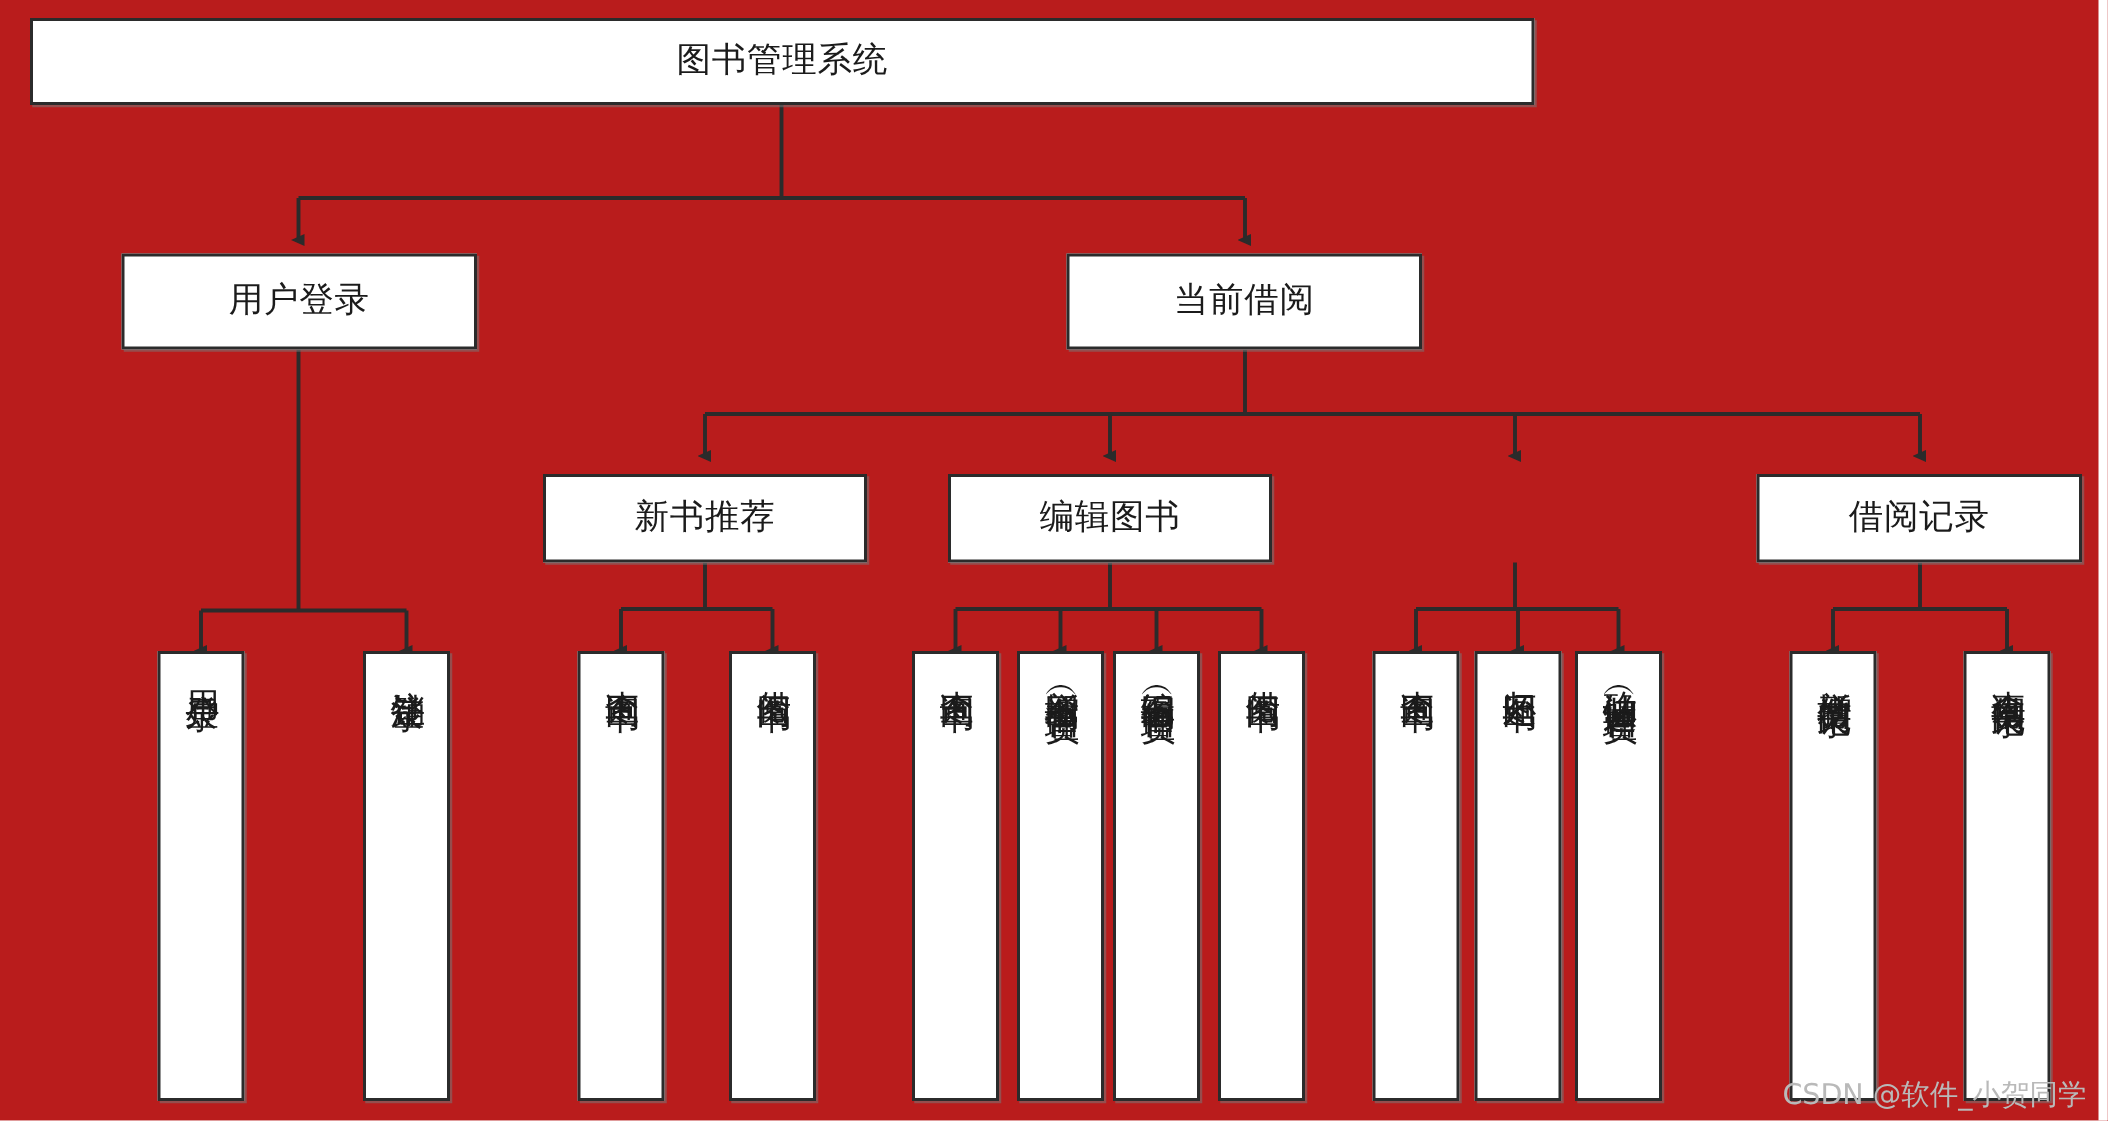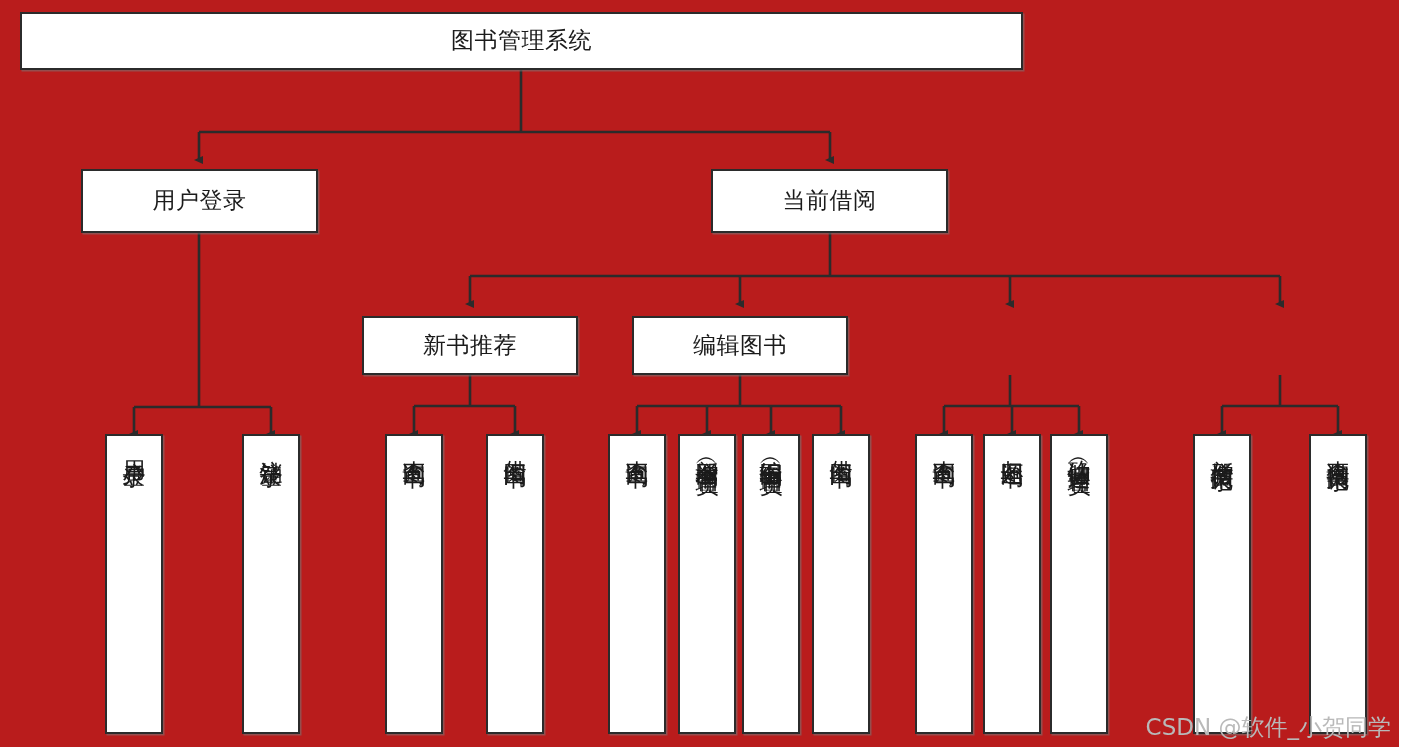--- a/index.html
+++ b/index.html
@@ -59,21 +59,21 @@
     text-orientation: upright;
     font-size: 23px;
     line-height: 1.0;
     letter-spacing: 2px;
     white-space: nowrap;
   }
   #watermark {
     position: absolute;
     right: 8px;
     bottom: 4px;
-    font-size: 23px;
+    font-size: 19px;
     color: #b9b9b9;
     white-space: nowrap;
     z-index: 5;
     font-family: "DejaVu Sans", "Liberation Sans", sans-serif;
   }
 </style>
 </head>
 <body>
 
 <div id="canvas">
@@ -138,20 +138,23 @@
   <div class="node horiz" style="left:711px; top:169px; width:237px; height:64px;">
     <span class="label">当前借阅</span>
   </div>
 
   <div class="node horiz" style="left:362px; top:316px; width:216px; height:59px;">
     <span class="label">新书推荐</span>
   </div>
   <div class="node horiz" style="left:632px; top:316px; width:216px; height:59px;">
     <span class="label">编辑图书</span>
   </div>
+  <div class="node horiz" style="left:1171px; top:316px; width:217px; height:59px;">
+    <span class="label">借阅记录</span>
+  </div>
 
   <div class="node vert" style="left:105px; top:434px; width:58px; height:300px;">
     <span class="label">用户登录</span>
   </div>
   <div class="node vert" style="left:242px; top:434px; width:58px; height:300px;">
     <span class="label">注销登录</span>
   </div>
 
   <div class="node vert" style="left:385px; top:434px; width:58px; height:300px;">
     <span class="label">查询图书</span>

